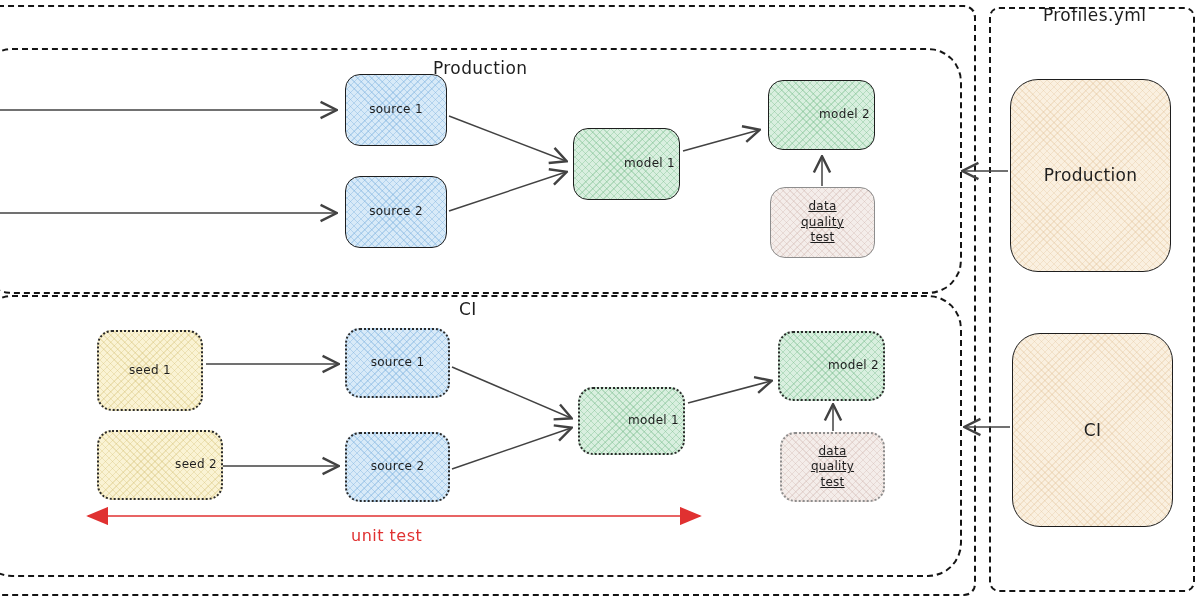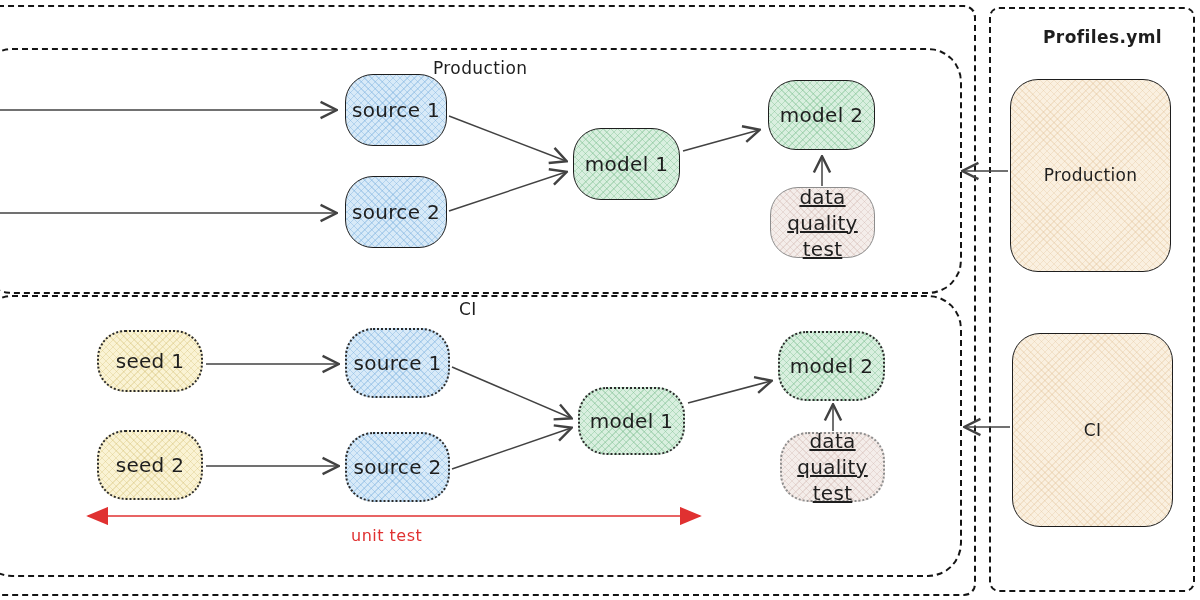--- a/index.html
+++ b/index.html
@@ -10,35 +10,35 @@
   
   .group{position:absolute;border:2.5px dashed #141414;background:transparent;}
   .g-dw{left:-34px;top:5px;width:1006px;height:587px;border-radius:12px;}
   .g-prod{left:-22px;top:48px;width:980px;height:242px;border-radius:34px;}
   .g-ci{left:-22px;top:295px;width:980px;height:278px;border-radius:34px;}
   .g-prof{left:989px;top:7px;width:202px;height:581px;border-radius:10px;}
   .glabel{position:absolute;font-size:17px;letter-spacing:.4px;white-space:nowrap;}
   
   .node{
     position:absolute;display:flex;align-items:center;justify-content:center;
-    text-align:center;font-size:20px;line-height:1.3;letter-spacing:.3px;
-    border-radius:28px;box-sizing:border-box;padding:4px;
+    text-align:center;font-size:12px;line-height:1.3;letter-spacing:.3px;
+    border-radius:15px;box-sizing:border-box;padding:4px;
   }
   .solid{border:1.7px solid #1e1e1e;}
   .dotted{border:2px dotted #2a2a2a;}
   .gray-solid{border:1.6px solid #8d8d8d;}
   .gray-dotted{border:2px dotted #8d8d8d;}
   .fill-blue{background:
     repeating-linear-gradient(45deg, rgba(116,172,220,.38) 0 1px, transparent 1px 5px),
     repeating-linear-gradient(135deg, rgba(116,172,220,.38) 0 1px, transparent 1px 5px),
     var(--source-fill,#d8eaf8);}
   .fill-green{background:
     repeating-linear-gradient(45deg, rgba(106,182,128,.34) 0 1px, transparent 1px 5px),
     repeating-linear-gradient(135deg, rgba(106,182,128,.34) 0 1px, transparent 1px 5px),
-    var(--model-fill,#d9efdf);}
+    var(--model-fill,#d9efdf); justify-content: flex-end;}
   .fill-yellow{background:
     repeating-linear-gradient(45deg, rgba(206,184,104,.30) 0 1px, transparent 1px 5px),
     repeating-linear-gradient(135deg, rgba(206,184,104,.30) 0 1px, transparent 1px 5px),
     var(--seed-fill,#faf3d4);}
   .fill-cream{background:
     repeating-linear-gradient(45deg, rgba(224,190,146,.30) 0 1px, transparent 1px 5px),
     repeating-linear-gradient(135deg, rgba(224,190,146,.30) 0 1px, transparent 1px 5px),
     var(--profile-fill,#faf0e0);}
   .fill-test{background:
     repeating-linear-gradient(45deg, rgba(198,166,158,.28) 0 1px, transparent 1px 5px),
@@ -56,21 +56,21 @@
 
 <div id="canvas">
 
   <div class="group g-dw"></div>
   <div class="group g-prod"></div>
   <div class="group g-ci"></div>
   <div class="group g-prof"></div>
 
   <span class="glabel" style="left:433px;top:58px;">Production</span>
   <span class="glabel" style="left:459px;top:299px;">CI</span>
-  <span class="glabel" style="left:1043px;top:27px;font-weight:bold;">Profiles.yml</span>
+  <span class="glabel" style="left:1043px;top:5px;">Profiles.yml</span>
 
   <svg id="arrow-layer" viewBox="0 0 1200 600" xmlns="http://www.w3.org/2000/svg">
     <defs>
       <marker id="vee" viewBox="0 0 12 12" refX="10.5" refY="6" markerWidth="13" markerHeight="13" orient="auto-start-reverse">
         <path d="M1,1 L11,6 L1,11" fill="none" stroke="#424242" stroke-width="1.5"></path>
       </marker>
       <marker id="tri-red" viewBox="0 0 12 10" refX="11" refY="5" markerWidth="13" markerHeight="11" orient="auto-start-reverse">
         <path d="M0,0 L12,5 L0,10 z" fill="#e03131"></path>
       </marker>
     </defs>
@@ -103,24 +103,24 @@
   <div class="node solid fill-green" style="left:573px;top:128px;width:107px;height:72px;">
     <span>model 1</span>
   </div>
   <div class="node solid fill-green" style="left:768px;top:80px;width:107px;height:70px;">
     <span>model 2</span>
   </div>
   <div class="node gray-solid fill-test" style="left:770px;top:187px;width:105px;height:71px;padding:4px 18px;">
     <span>data quality test</span>
   </div>
 
-  <div class="node dotted fill-yellow" style="left:97px;top:330px;width:106px;height:62px;">
+  <div class="node dotted fill-yellow" style="left:97px;top:330px;width:106px;height:81px;">
     <span>seed 1</span>
   </div>
-  <div class="node dotted fill-yellow" style="left:97px;top:430px;width:106px;height:70px;">
+  <div class="node dotted fill-yellow" style="left:97px;top:430px;width:126px;height:70px;justify-content:flex-end;">
     <span>seed 2</span>
   </div>
   <div class="node dotted fill-blue" style="left:345px;top:328px;width:105px;height:70px;">
     <span>source 1</span>
   </div>
   <div class="node dotted fill-blue" style="left:345px;top:432px;width:105px;height:70px;">
     <span>source 2</span>
   </div>
   <div class="node dotted fill-green" style="left:578px;top:387px;width:107px;height:68px;">
     <span>model 1</span>

